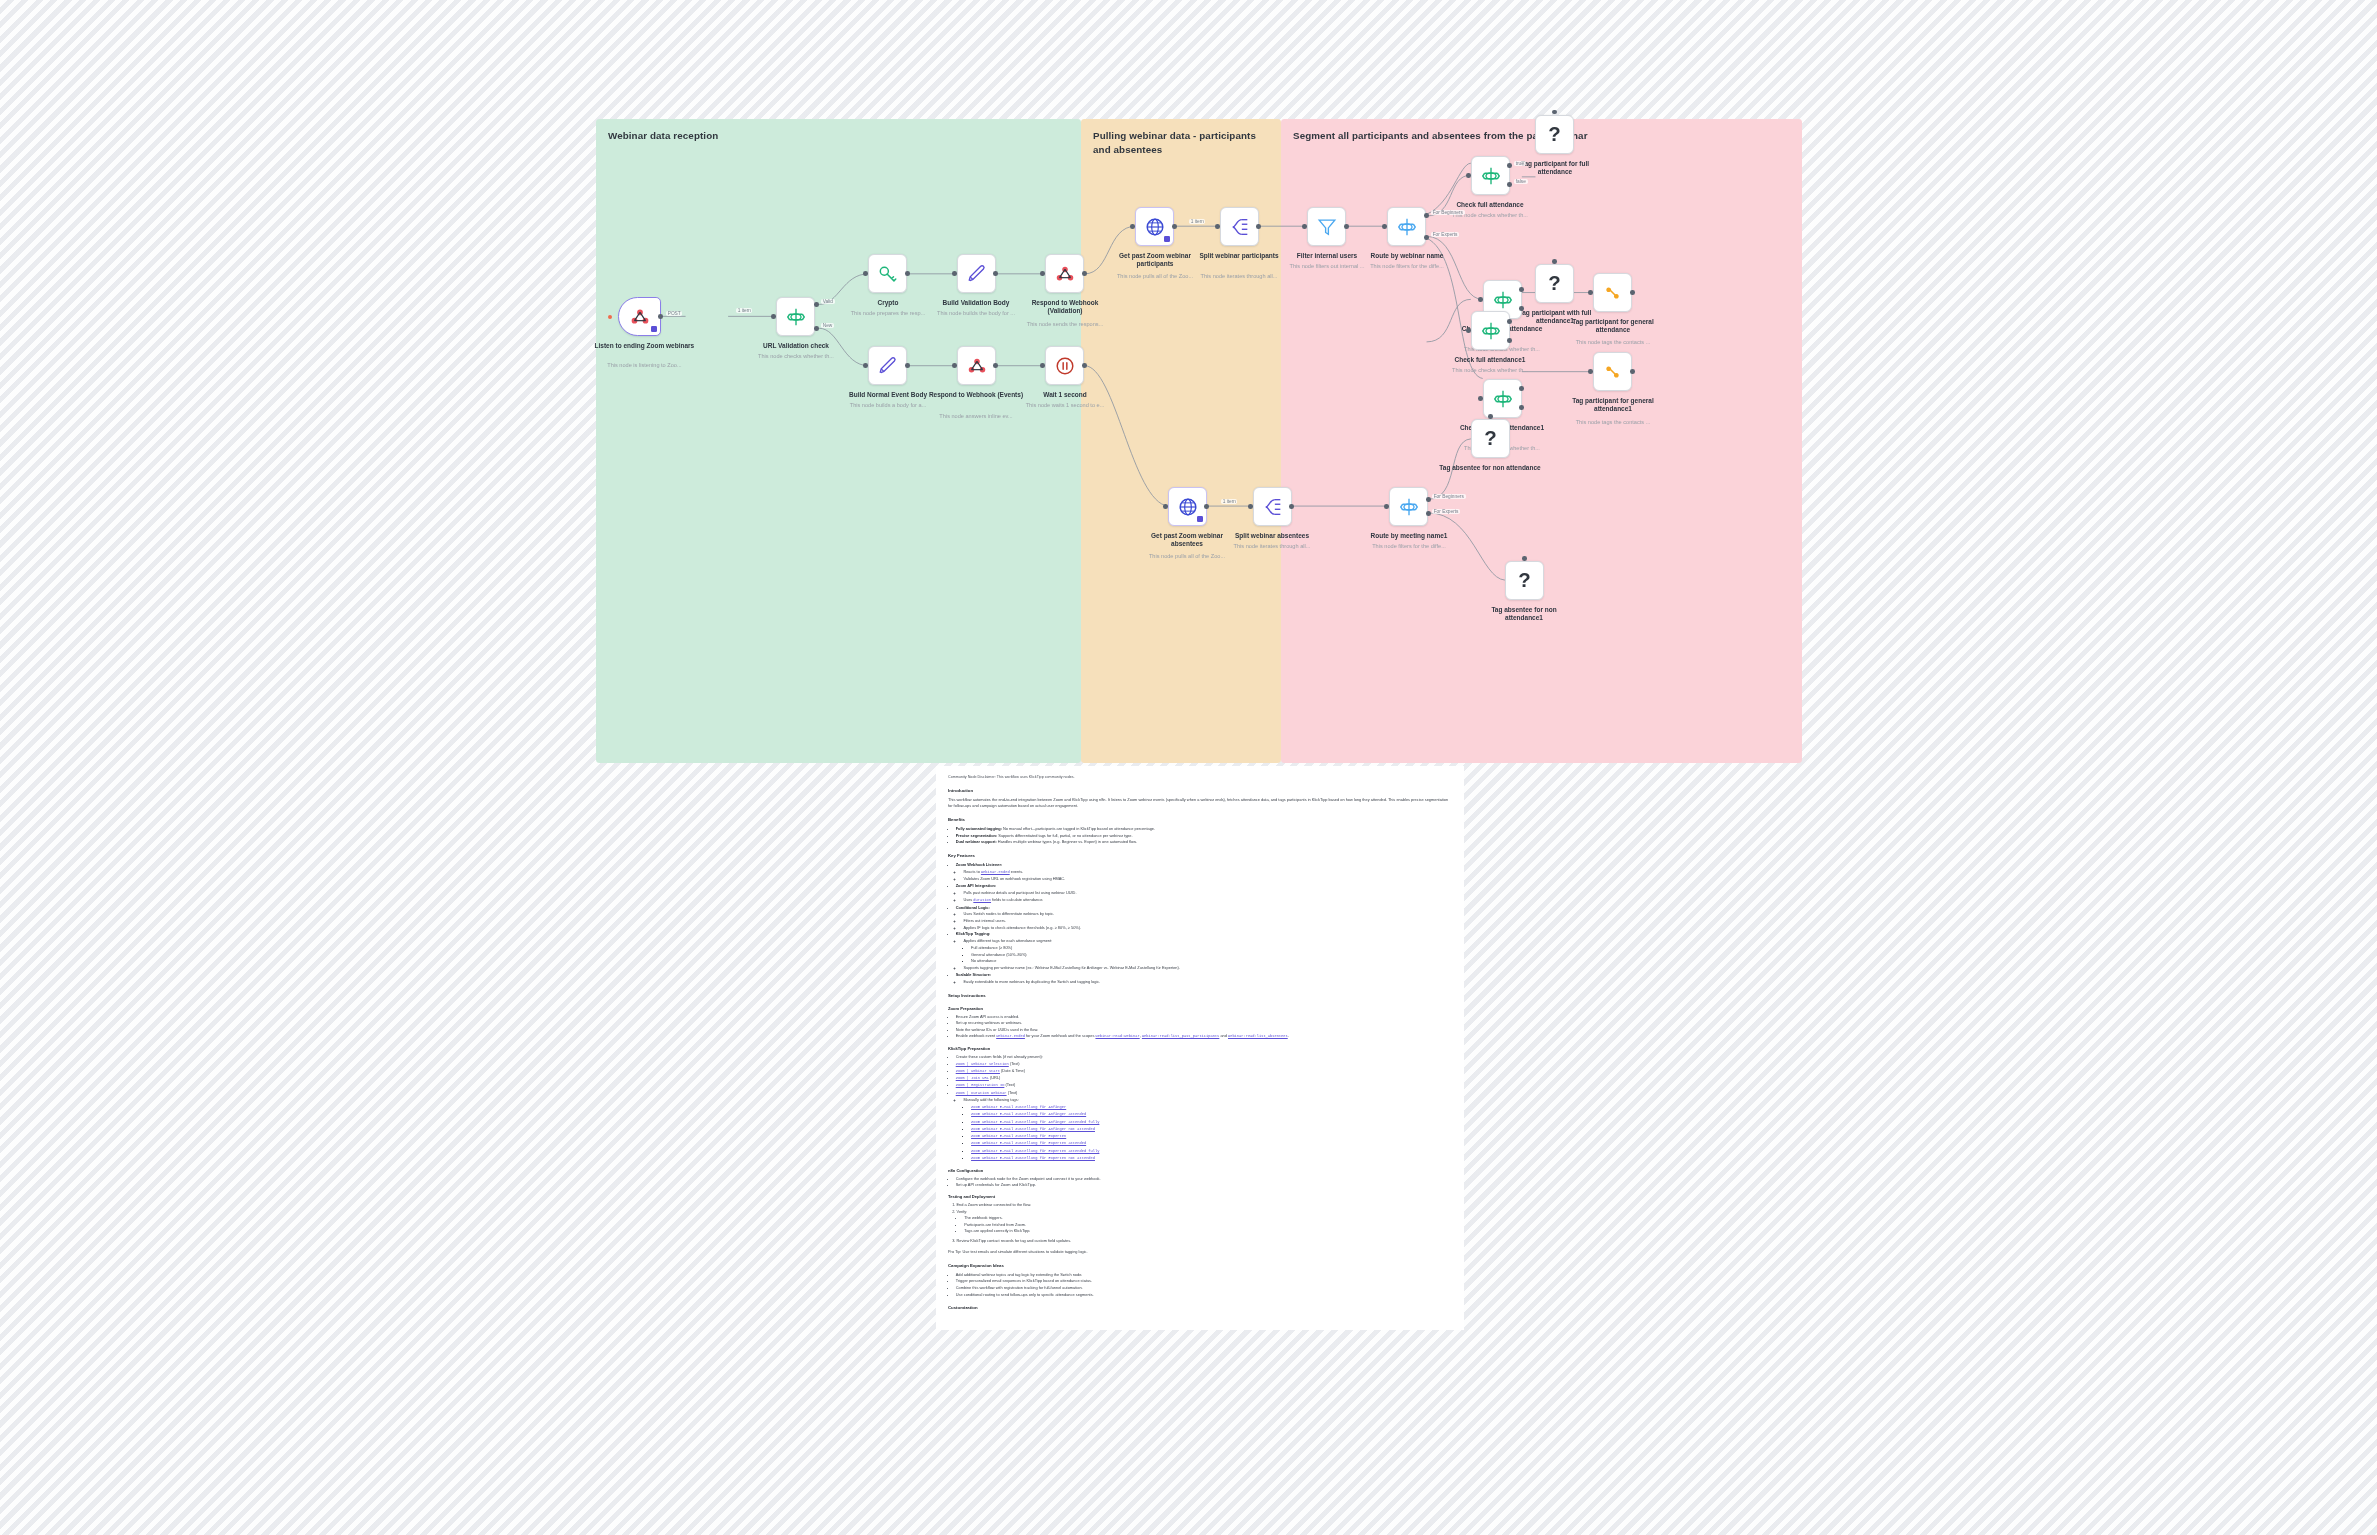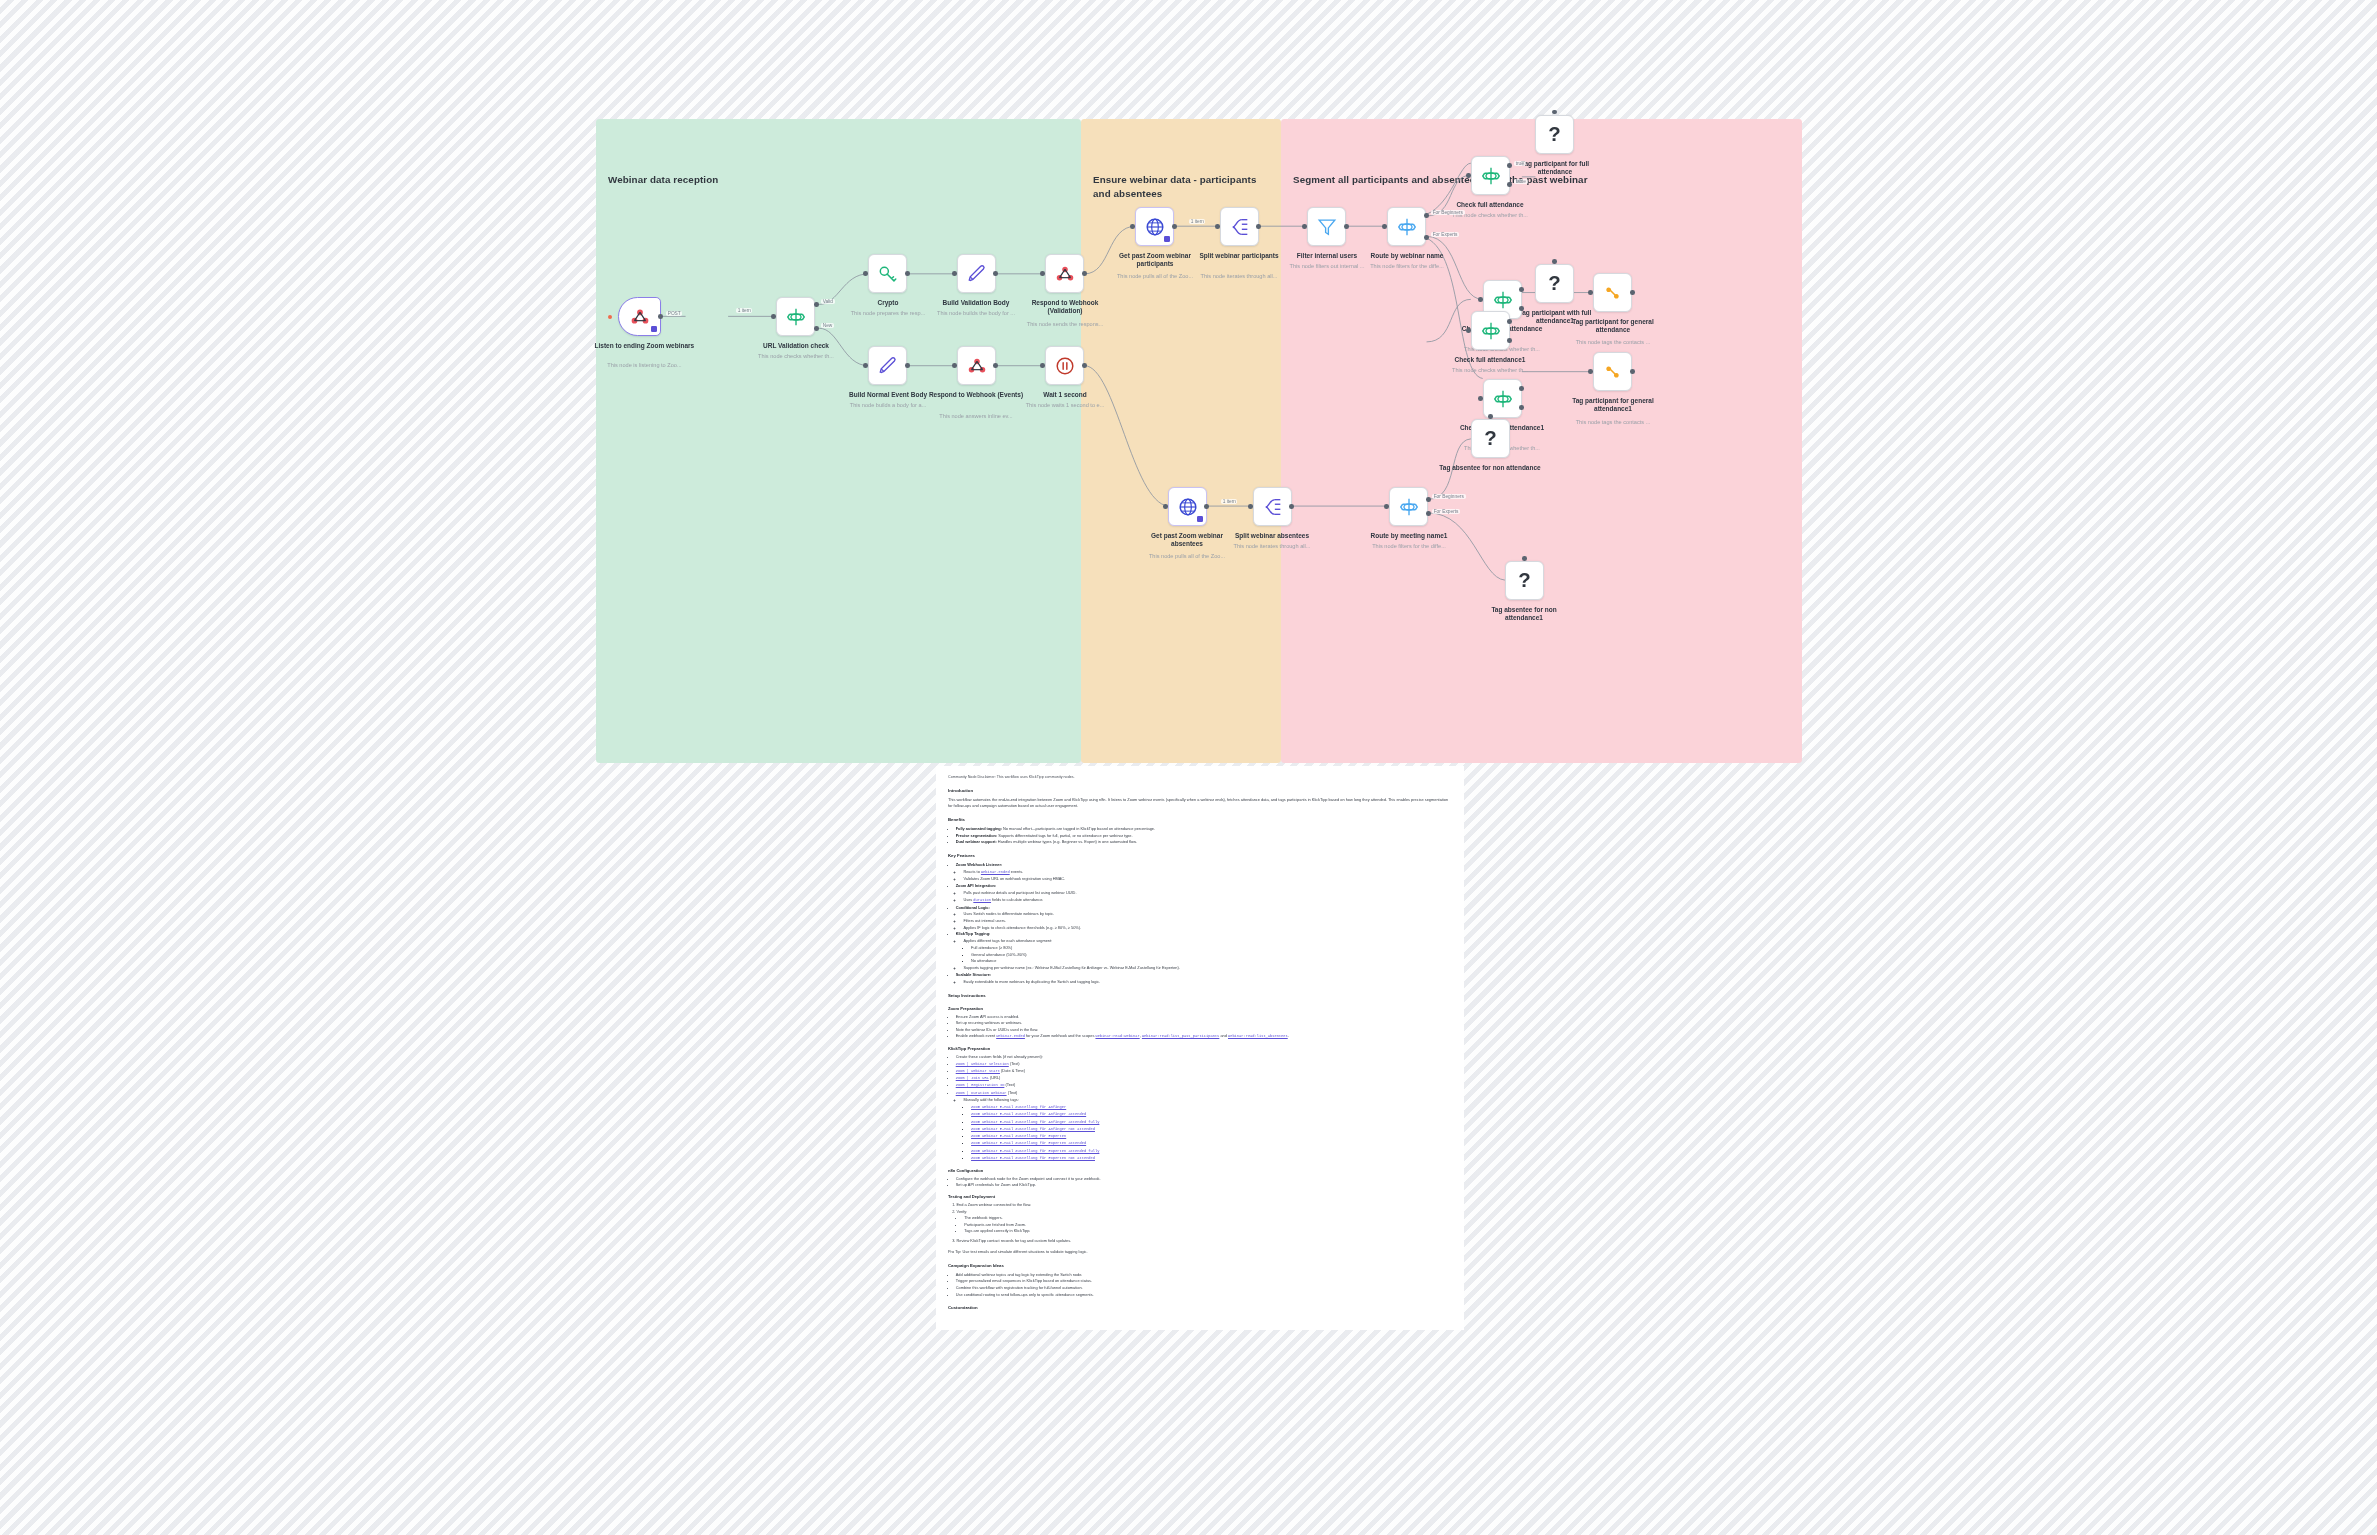--- a/index.html
+++ b/index.html
@@ -23,21 +23,21 @@
     width:1206px; height:644px;
     background:transparent;
   }
   .sticky {
     position:absolute; top:0; height:644px;
     border-radius:3.4px;
   }
   .sticky-title {
     position:absolute; left:12px; top:10.2px;
     font-size:9.8px; font-weight:bold; color:#31373f;
-    line-height:1.45; letter-spacing:0.1px;margin-top:44px;
+    line-height:1.45; letter-spacing:0.1px;
   }
   #sticky-green  { left:0px;   width:485px; background:#cdebdb; }
   #sticky-green .sticky-title { width:238px; }
   #sticky-amber  { left:485px; width:200px; background:#f6e0bb; }
   #sticky-amber .sticky-title { width:170px; }
   #sticky-pink   { left:685px; width:521px; background:#fbd3d9; }
   #sticky-pink .sticky-title { width:425px; }
 
   
   .node {
@@ -135,21 +135,21 @@
 </style>
 </head>
 <body>
 
 <div id="canvas">
 
   <div class="sticky" id="sticky-green">
     <div class="sticky-title">Webinar data reception</div>
   </div>
   <div class="sticky" id="sticky-amber">
-    <div class="sticky-title">Ensure webinar data - participants and absentees</div>
+    <div class="sticky-title">Pulling webinar data - participants and absentees</div>
   </div>
   <div class="sticky" id="sticky-pink">
     <div class="sticky-title">Segment all participants and absentees from the past webinar</div>
   </div>
 
   <svg id="wires" viewBox="0 0 1417 757">
     <path d="M76,232 L105,232"></path>
     <path d="M155,232 L212,232"></path>
     <path d="M262,218 C285,218 290,182 320,182"></path>
     <path d="M262,246 C285,246 290,290 320,290"></path>

